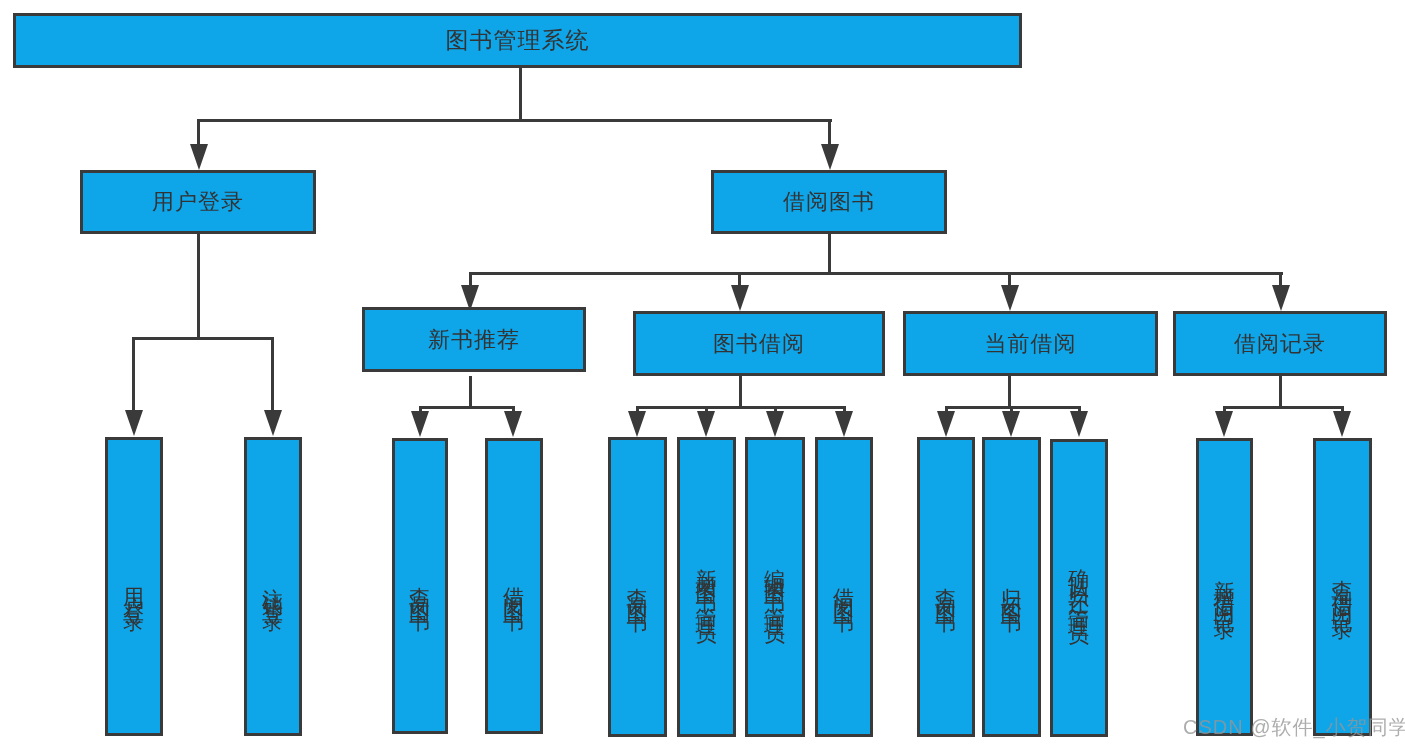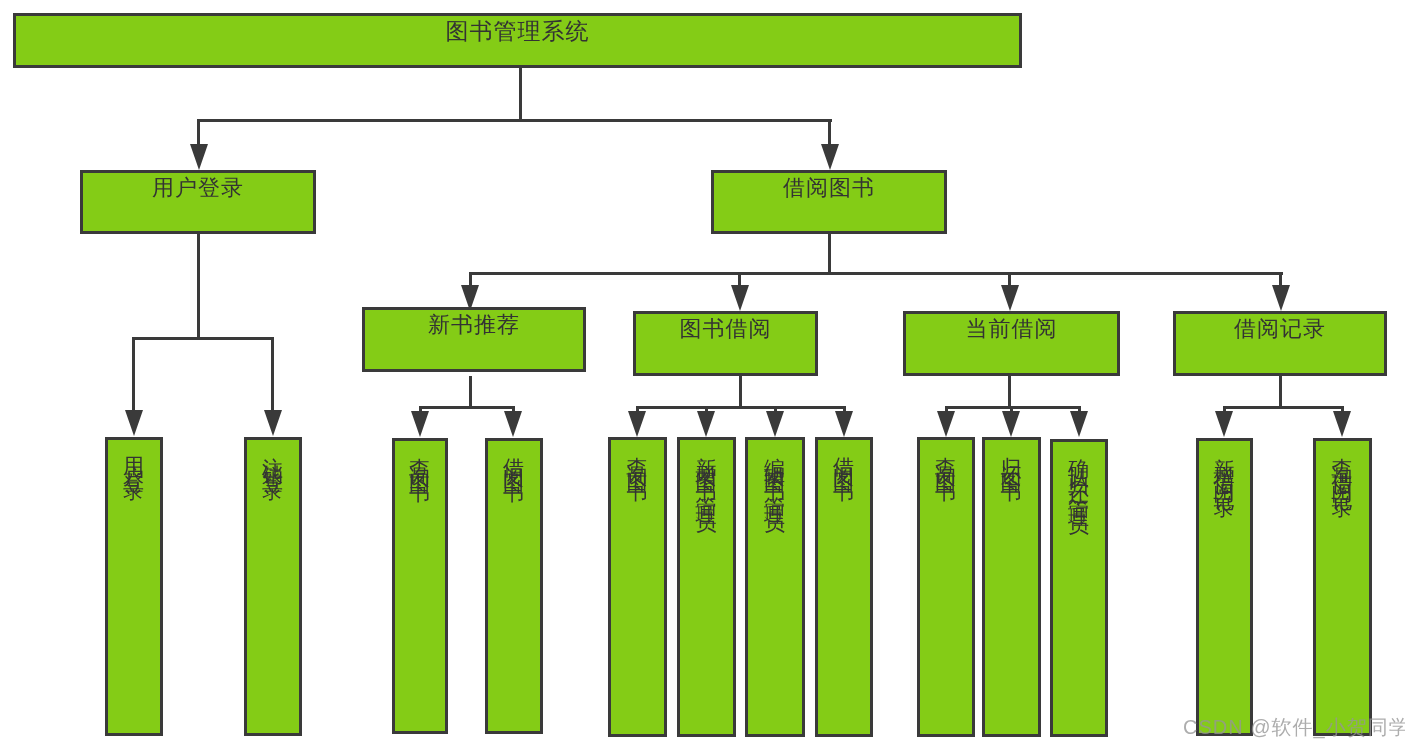--- a/index.html
+++ b/index.html
@@ -9,22 +9,23 @@
     width: 1405px;
     height: 747px;
     background: #ffffff;
     overflow: hidden;
     color: #303030;
   }
   .box {
     position: absolute;
     box-sizing: border-box;
     border: 3px solid #3a3a3a;
-    background: #84cc16;
+    background: #0ea5e9;
     display: flex;
+    align-items: center;
     justify-content: center;
   }
   .hlabel {
     font-size: 22px;
     color: #333333;
     white-space: nowrap;
     letter-spacing: 1px;
   }
   .root-label { font-size: 23px; }
   .vtext {
@@ -91,24 +92,24 @@
   <div class="vline" style="left:738px; top:272px; height:16px;"></div>
   <div class="arrow" style="left:731px; top:285px;"></div>
   <div class="vline" style="left:1008px; top:272px; height:16px;"></div>
   <div class="arrow" style="left:1001px; top:285px;"></div>
   <div class="vline" style="left:1279px; top:272px; height:16px;"></div>
   <div class="arrow" style="left:1272px; top:285px;"></div>
 
   <div class="box" style="left:362px; top:307px; width:224px; height:65px;">
     <span class="hlabel">新书推荐</span>
   </div>
-  <div class="box" style="left:633px; top:311px; width:185px; height:65px;">
+  <div class="box" style="left:633px; top:311px; width:252px; height:65px;">
     <span class="hlabel">图书借阅</span>
   </div>
-  <div class="box" style="left:903px; top:311px; width:217px; height:65px;">
+  <div class="box" style="left:903px; top:311px; width:255px; height:65px;">
     <span class="hlabel">当前借阅</span>
   </div>
   <div class="box" style="left:1173px; top:311px; width:214px; height:65px;">
     <span class="hlabel">借阅记录</span>
   </div>
 
   <div class="vline" style="left:469px; top:376px; height:30px;"></div>
   <div class="hline" style="left:419px; top:406px; width:96px;"></div>
   <div class="vline" style="left:419px; top:406px; height:7px;"></div>
   <div class="arrow" style="left:411px; top:411px;"></div>

